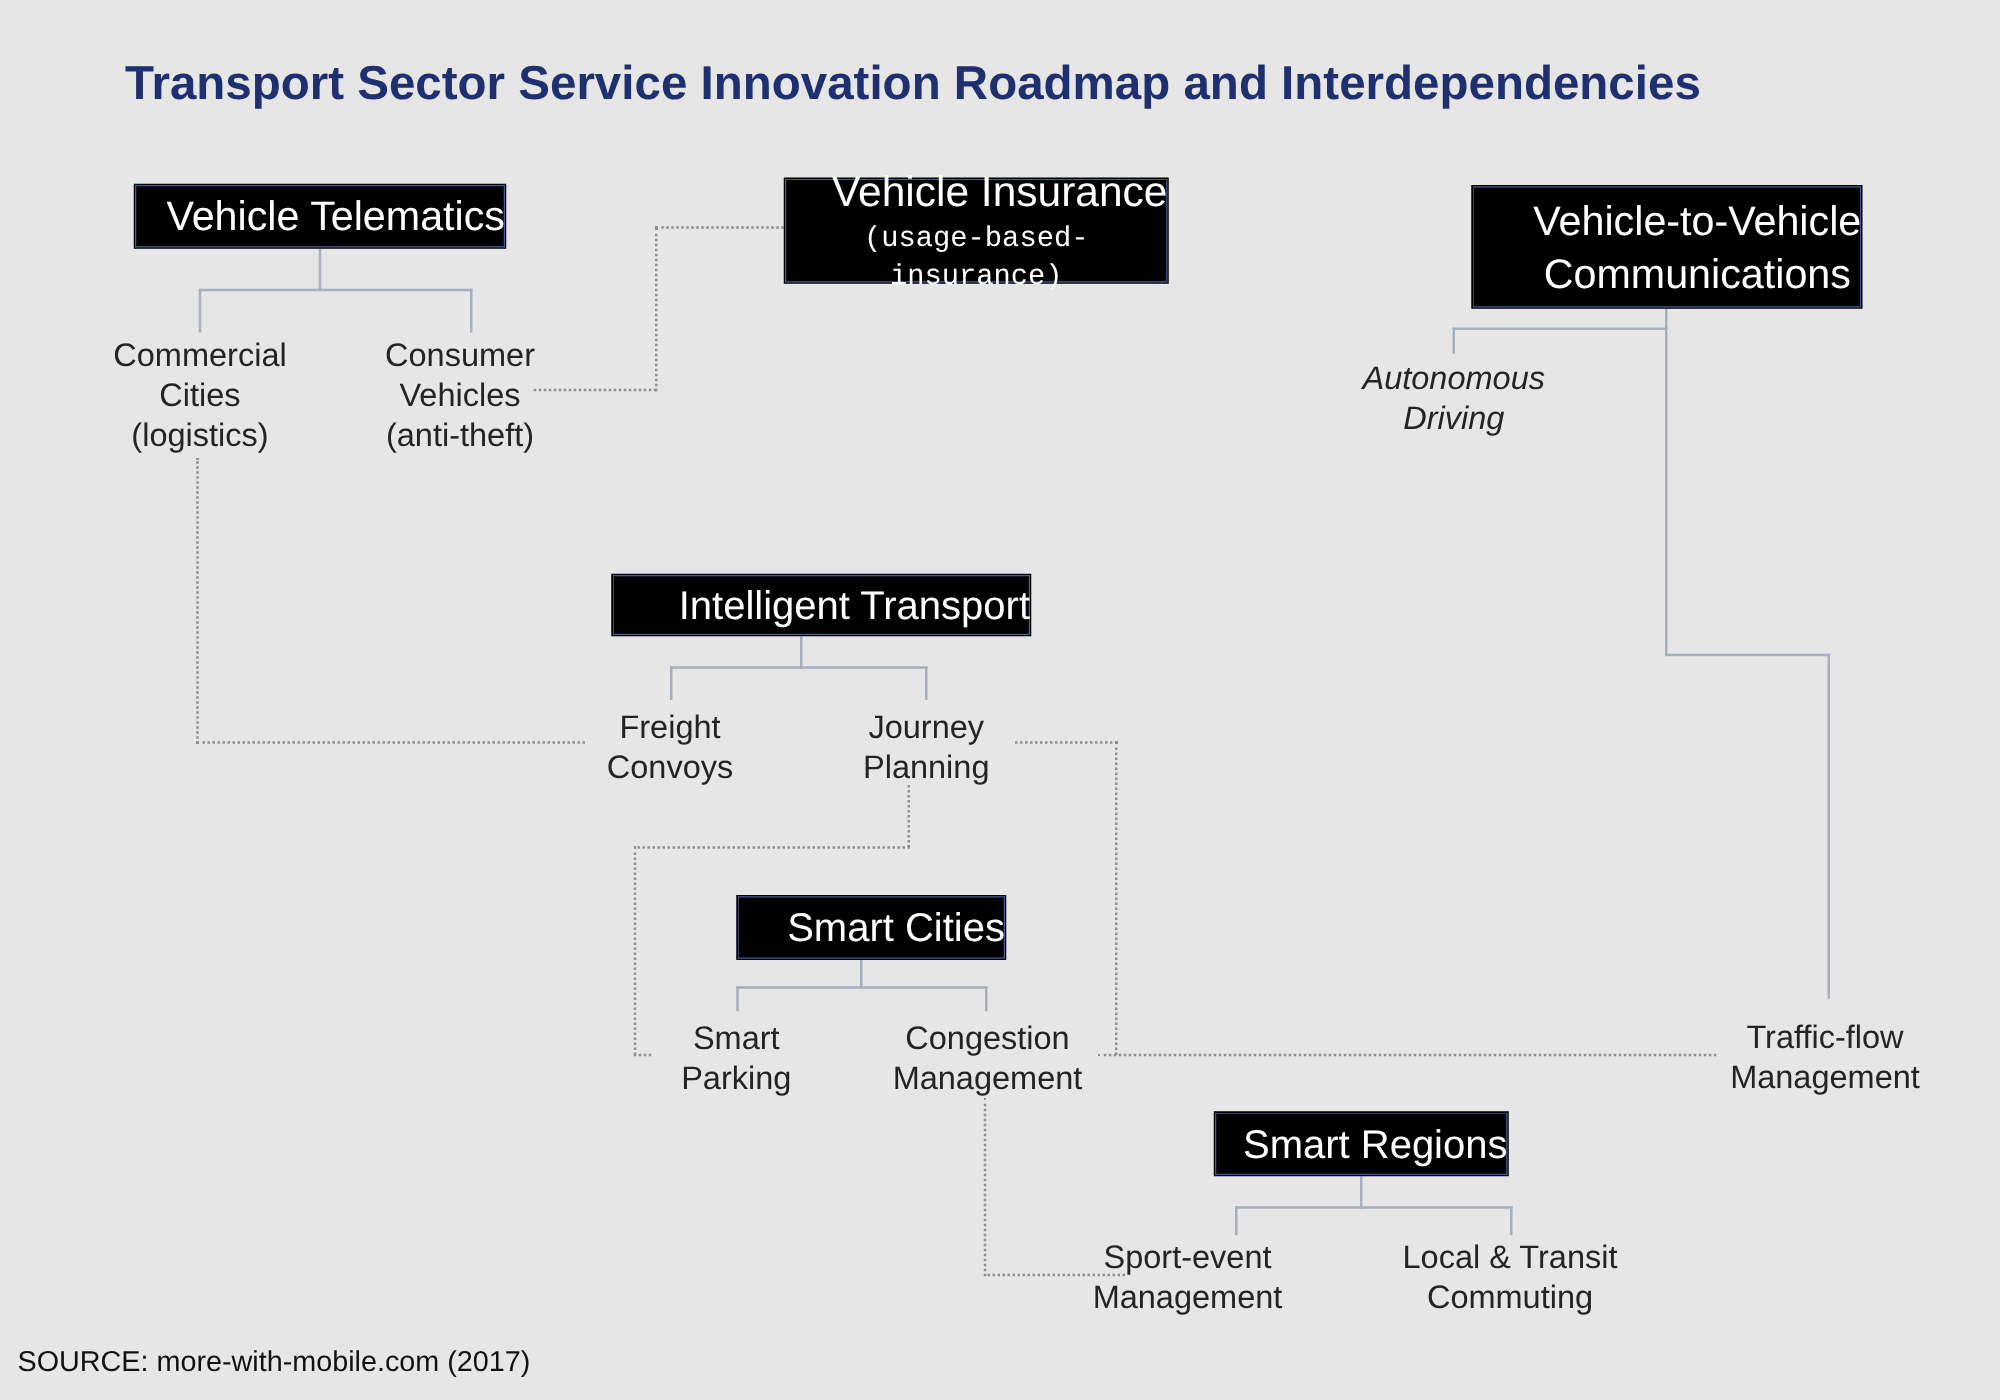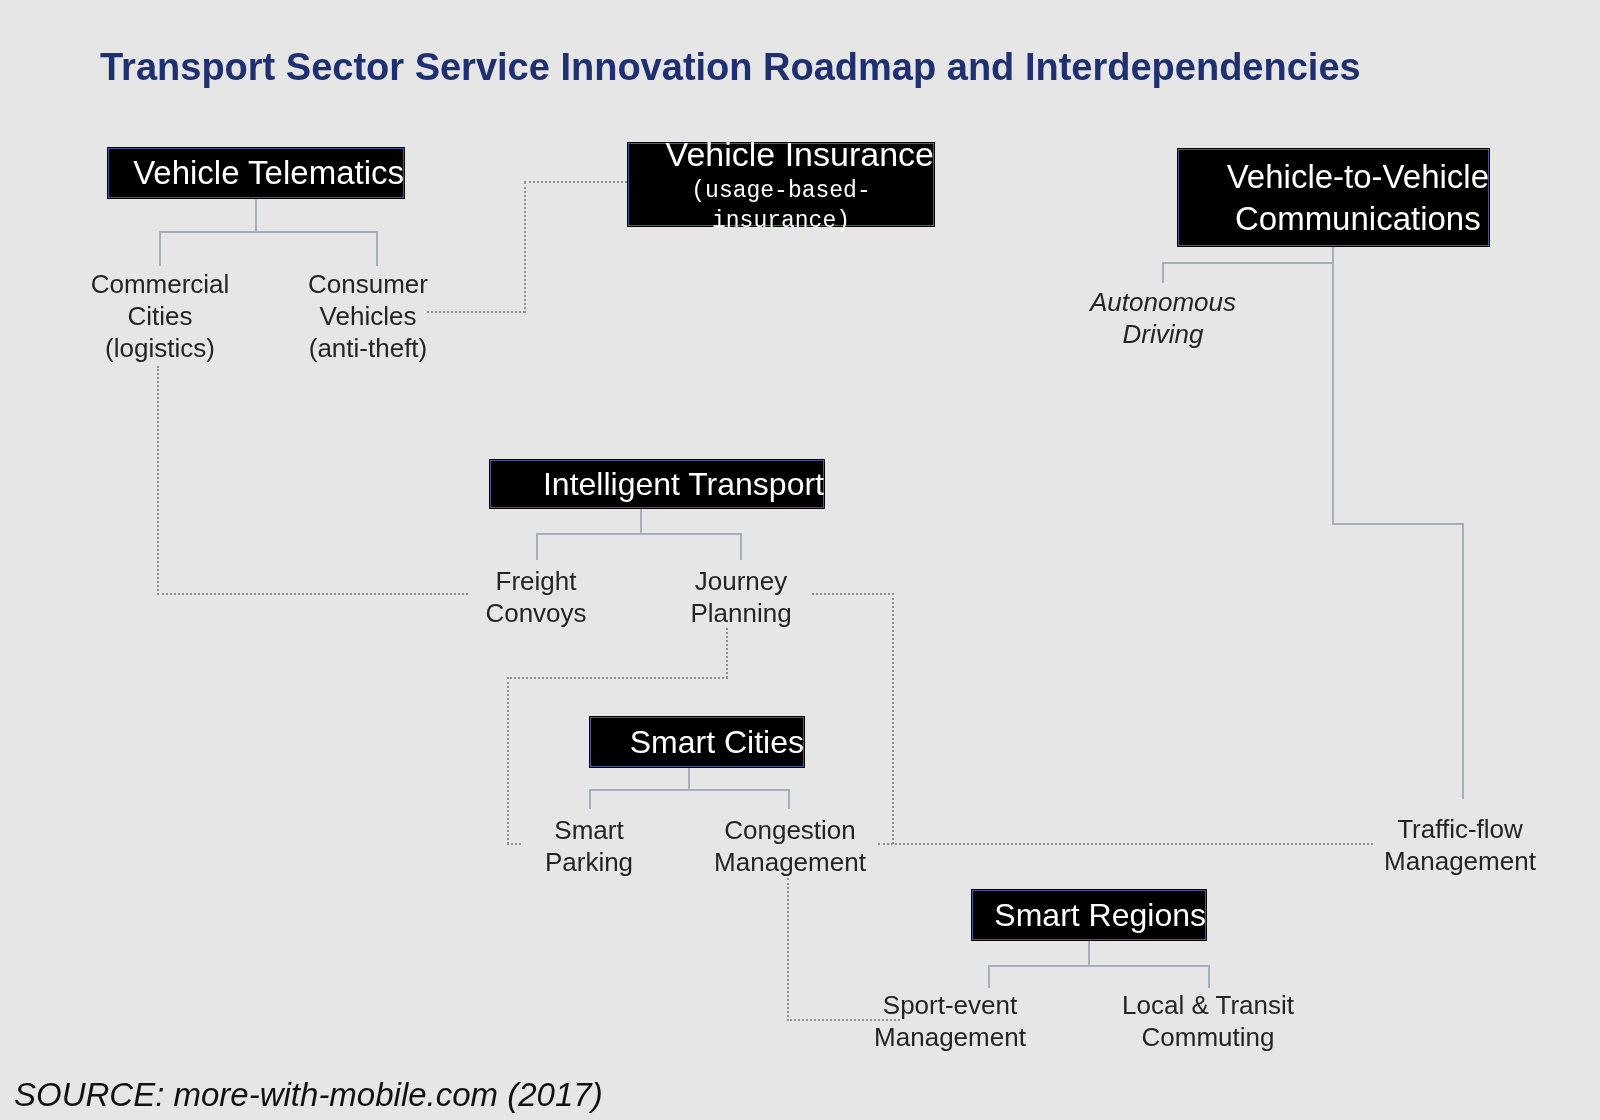--- a/index.html
+++ b/index.html
@@ -28,21 +28,21 @@
   .box .main{font-size:33px;white-space:pre-line;line-height:42px;}
   .box .sub{font-size:23px;line-height:30px;margin-top:1px;font-family:Liberation Mono, monospace;}
   .leaf{
     position:absolute;
     color:#242424;
     font-size:26px;line-height:32px;
     text-align:center;white-space:pre-line;
   }
   .source{
     position:absolute;left:14px;top:1076px;
-    font-size:33px;font-style:italic;color:#111111;
+    font-size:23px;color:#111111;
   }
   
   .vline{position:absolute;width:2px;background:#a6b0bd;}
   .hline{position:absolute;height:2px;background:#a6b0bd;}
   
   .vdot{position:absolute;width:0;border-left:2px dotted #8f8f8f;}
   .hdot{position:absolute;height:0;border-top:2px dotted #8f8f8f;}
 </style>
 </head>
 <body>

